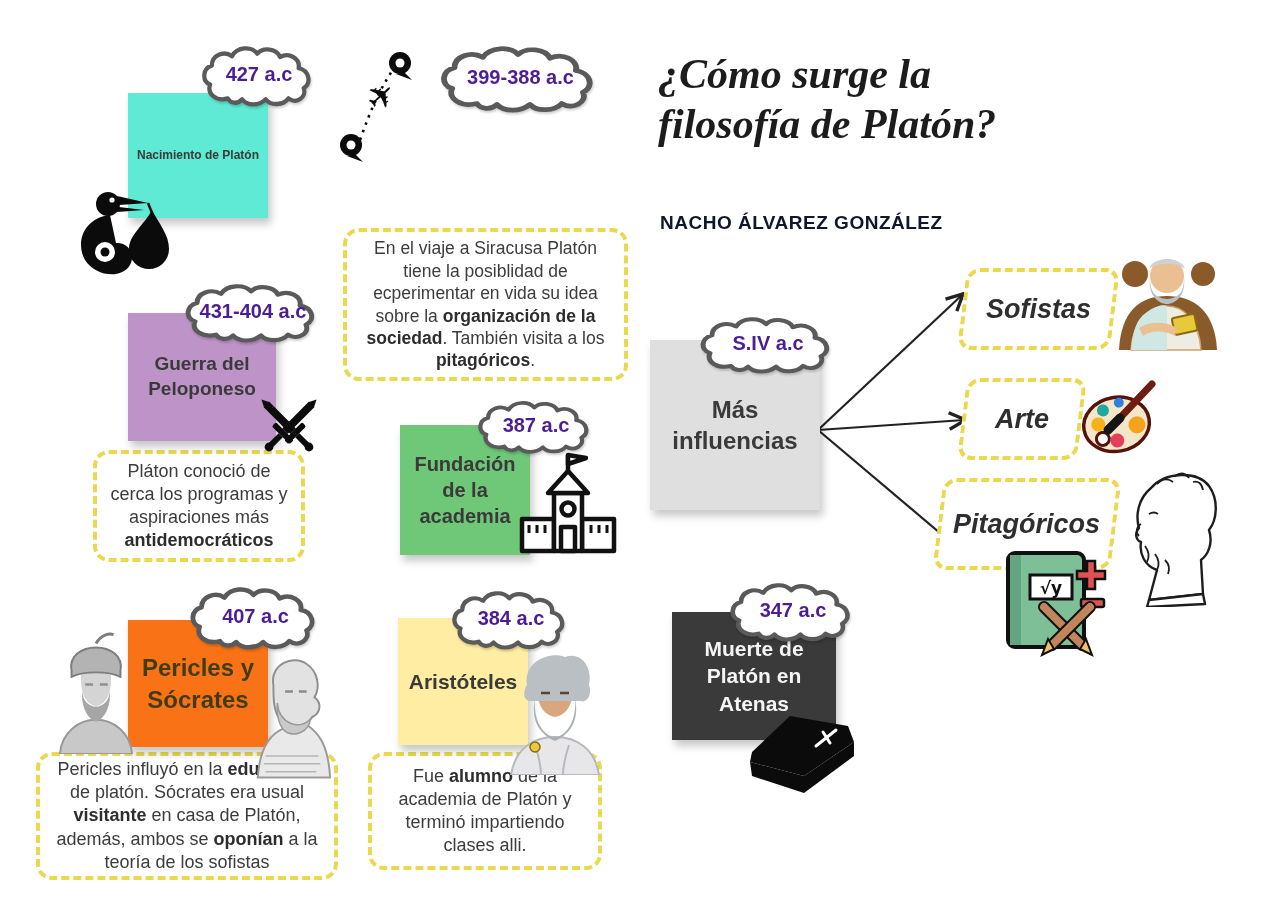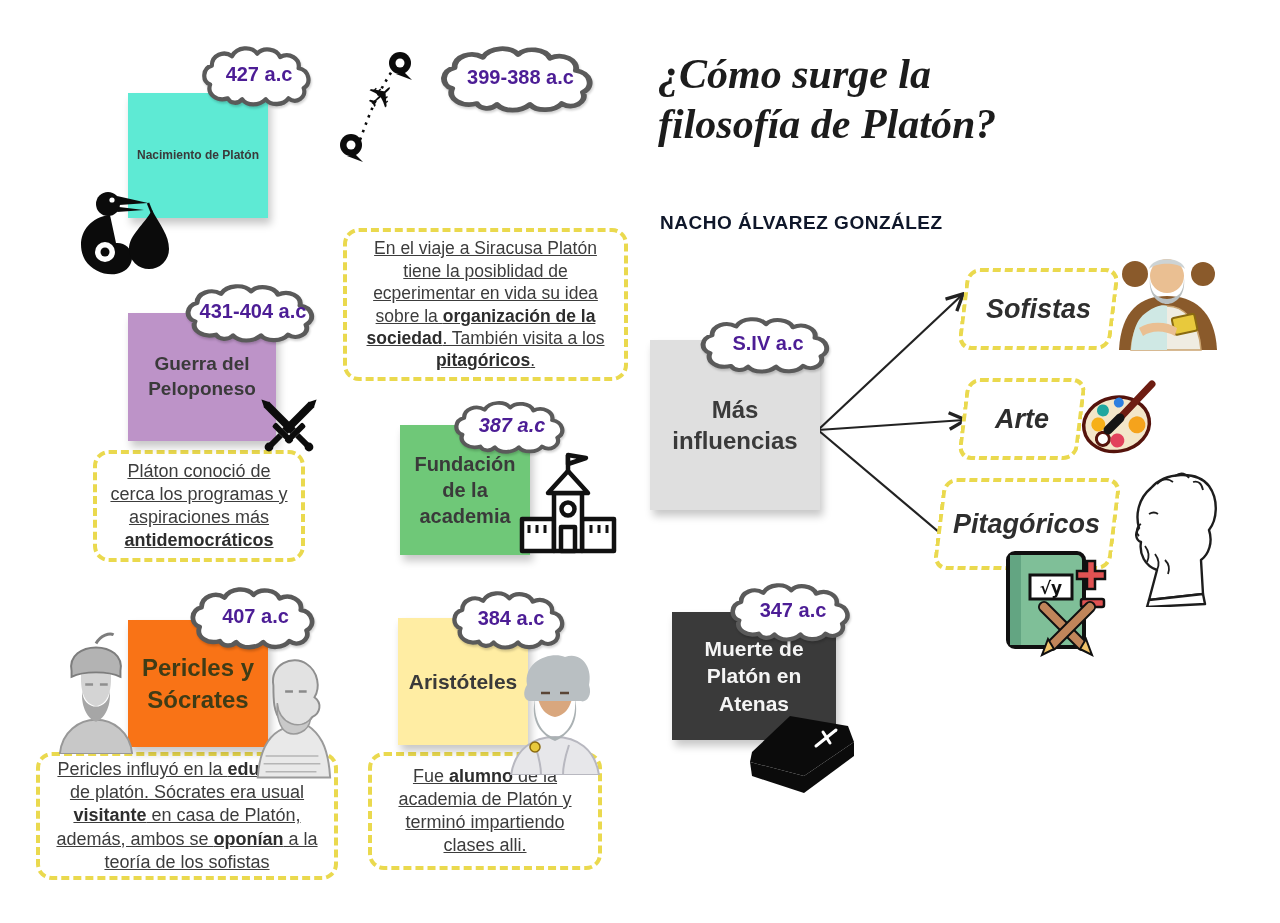--- a/index.html
+++ b/index.html
@@ -16,21 +16,21 @@
   .cloud svg.cloud-svg { position:absolute; inset:0; width:100%; height:100%;
          filter:drop-shadow(1px 2px 1px rgba(0,0,0,.18)); }
   .cloud .cloud-label { position:absolute; inset:0; display:flex; align-items:center;
          justify-content:center; font-size:20px; font-weight:600; color:#4c1d95;
          padding-bottom:4px; z-index:1; }
 
   
   .note { position:absolute; border:4px dashed #ead94e; border-radius:16px; background:#fff;
           display:flex; align-items:center; justify-content:flex-end; text-align:center;
           color:#3c3c3c; font-size:17.5px; line-height:1.28; padding:8px 12px;
-          box-sizing:border-box; z-index:0;text-decoration:underline; }
+          box-sizing:border-box; z-index:0; }
   .note b { color:#2d2d2d; }
 
   
   .influence-box { position:absolute; border:4.5px dashed #ead94e; border-radius:14px;
           transform:skewX(-7deg); display:flex; align-items:center; justify-content:center;
           background:#fff; z-index:1; }
   .influence-box .lbl { transform:skewX(7deg); font-style:italic; font-weight:bold;
           font-size:27px; color:#2e2e2e; }
 
   .icon { position:absolute; z-index:2; }
@@ -135,21 +135,21 @@
       </g>
     </svg>
   </div>
   <div class="note" style="left:93px; top:450px; width:212px; height:112px; font-size:18px;">
     <span><span>Pláton conoció de cerca los programas y aspiraciones más </span><b>antidemocráticos</b></span>
   </div>
 
   <div class="box" style="left:400px; top:425px; width:130px; height:130px; background:#6fc878; font-size:20px;">
     <span>Fundación de la academia</span>
   </div>
-  <div class="cloud" style="left:452px; top:400px; width:120px; height:54px;font-style:italic;">
+  <div class="cloud" style="left:476px; top:400px; width:120px; height:54px;">
     <svg class="cloud-svg">
         <use href="#cloudShape"></use>
       </svg>
     <span class="cloud-label">387 a.c</span>
   </div>
   <div class="icon" style="left:518px; top:448px; width:100px; height:110px;">
     <svg viewBox="0 0 100 108">
       <g fill="#fff" stroke="#111" stroke-width="4.5" stroke-linejoin="round">
         <line x1="50" y1="24" x2="50" y2="6"></line>
         <path d="M50,6 L68,9 L50,15 Z"></path>

